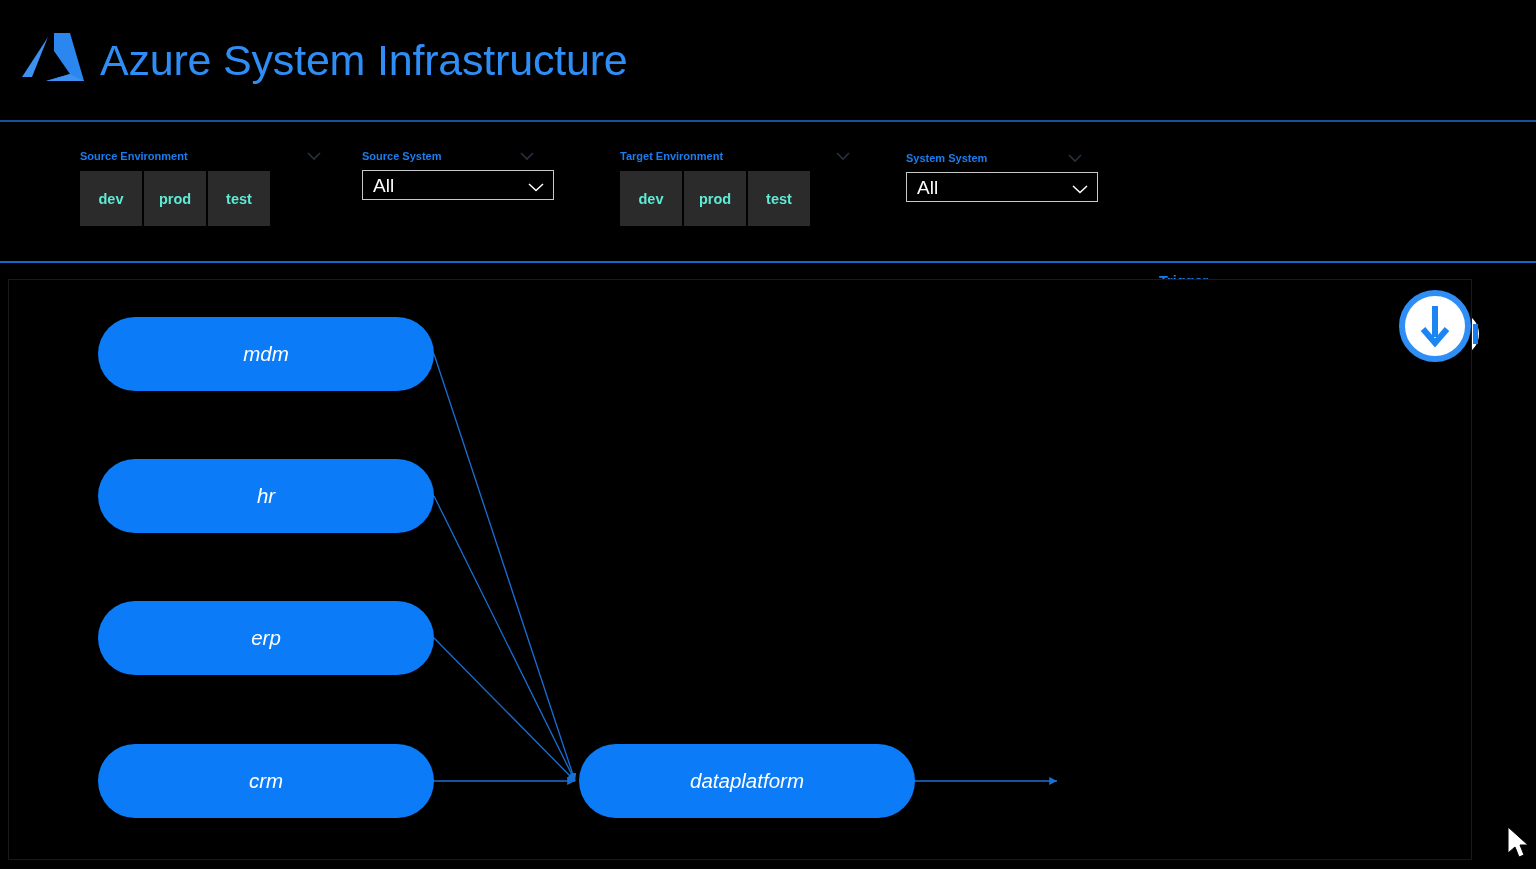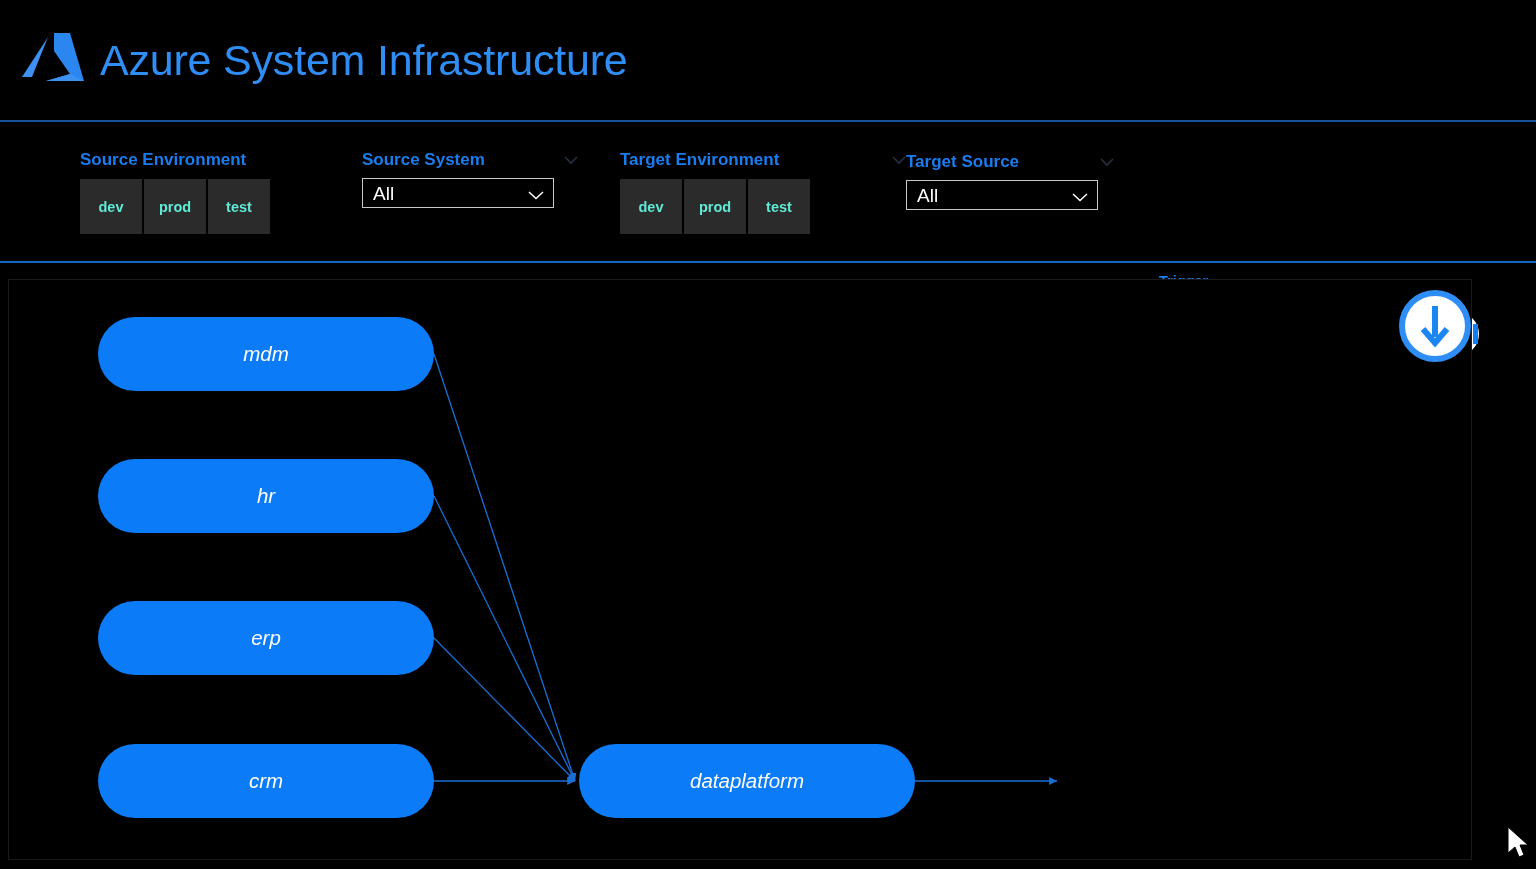--- a/index.html
+++ b/index.html
@@ -30,21 +30,21 @@
   .filterbar {
     position: absolute; left: 0; top: 122px; width: 1536px; height: 140px;
     background: #000;
   }
   .filterbar-rule {
     position: absolute; left: 0; top: 261px; width: 1536px; height: 2px;
     background: #1668c8;
   }
   .filter-group { position: absolute; }
   .filter-label {
-    font-size: 17px; font-weight: bold; color: #1b7ced;
+    font-size: 11px; font-weight: bold; color: #1b7ced;
     white-space: nowrap; display: inline-block;
   }
   .filter-head { display: flex; align-items: center; }
   .label-chevron {
     width: 16px; height: 10px; margin-left: 0; display: inline-block;
     position: relative; opacity: 1;
   }
   .label-chevron svg { display: block; }
 
   
@@ -154,21 +154,21 @@
       </div>
       <div class="seg">
         <div class="seg-btn">dev</div>
         <div class="seg-btn">prod</div>
         <div class="seg-btn">test</div>
       </div>
     </div>
 
     <div class="filter-group" style="left:906px; top:30px;">
       <div class="filter-head">
-        <span class="filter-label">Target Source</span>
+        <span class="filter-label">System System</span>
         <span class="label-chevron" style="margin-left:80px;">
           <svg viewBox="0 0 16 10" width="16" height="10">
               <path d="M2 2 L8 8 L14 2" stroke="#27313d" stroke-width="1.6" fill="none"></path>
             </svg>
         </span>
       </div>
       <div class="dropdown">
         <span class="dropdown-value">All</span>
         <span class="dropdown-chevron">
           <svg viewBox="0 0 18 12" width="18" height="12">

